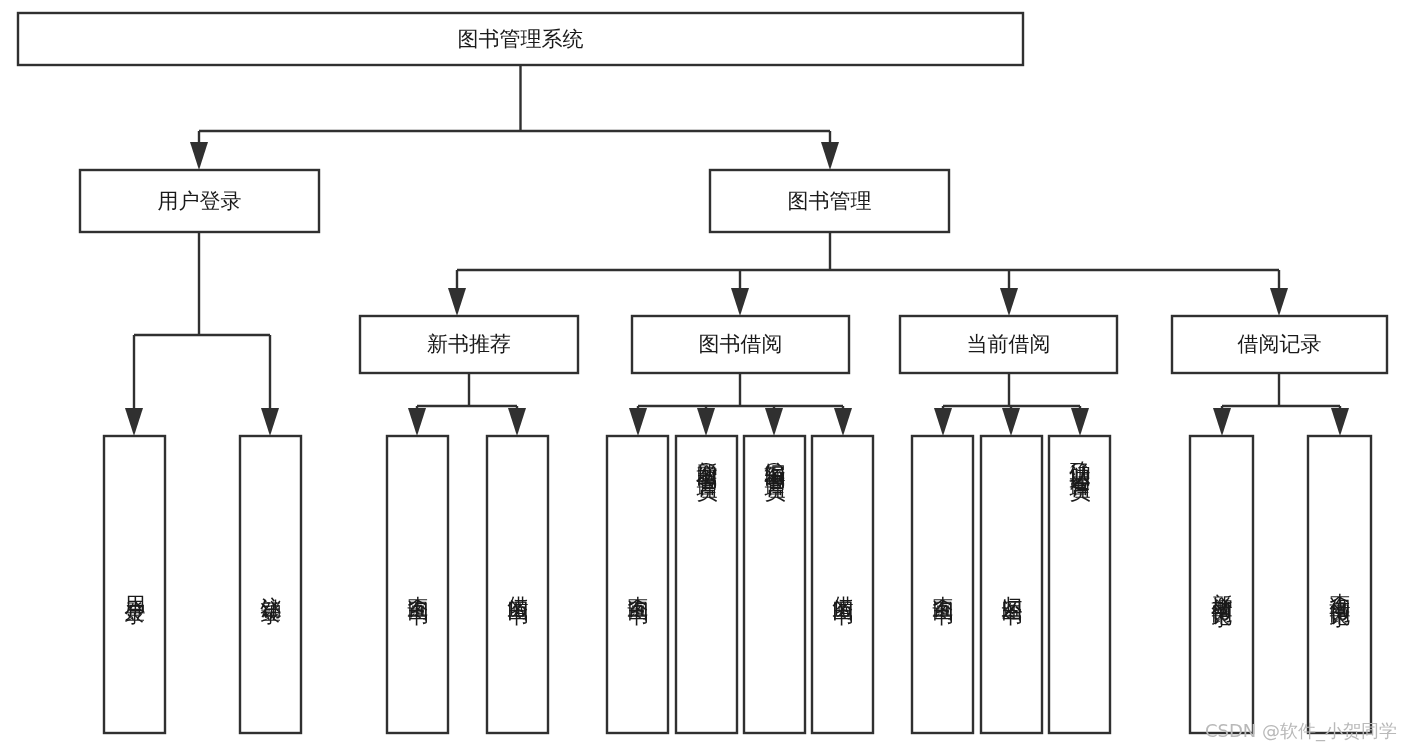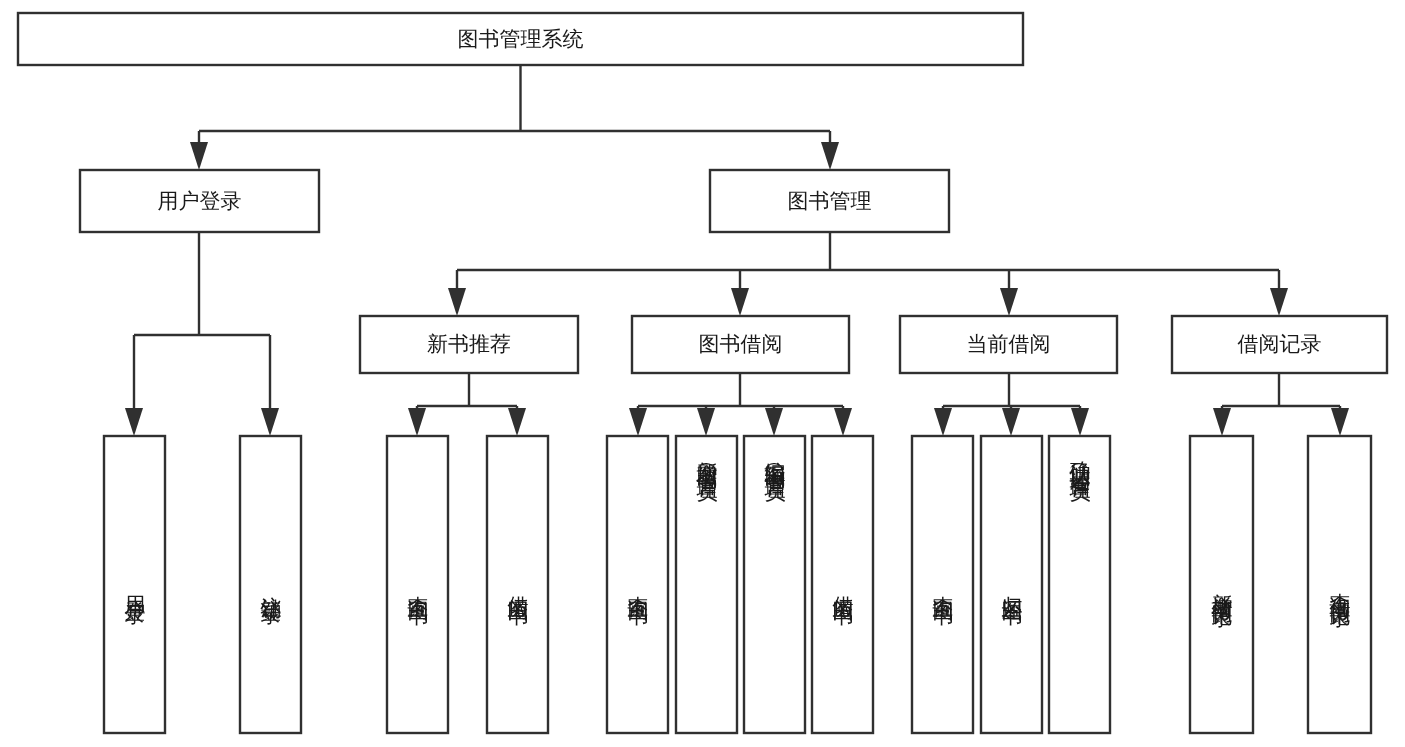--- a/index.html
+++ b/index.html
@@ -225,14 +225,15 @@
     <span class="leaf-label">确认归还（管理员）</span>
   </div>
 
   <div class="leaf-label-wrap" style="left:1190px; top:436px; width:63px; height:297px;">
     <span class="leaf-label">新增借阅记录</span>
   </div>
   <div class="leaf-label-wrap" style="left:1308px; top:436px; width:63px; height:297px;">
     <span class="leaf-label">查询借阅记录</span>
   </div>
 
+  <div class="watermark">CSDN @软件_小贺同学</div>
 
 </div>
 
 </body></html>

